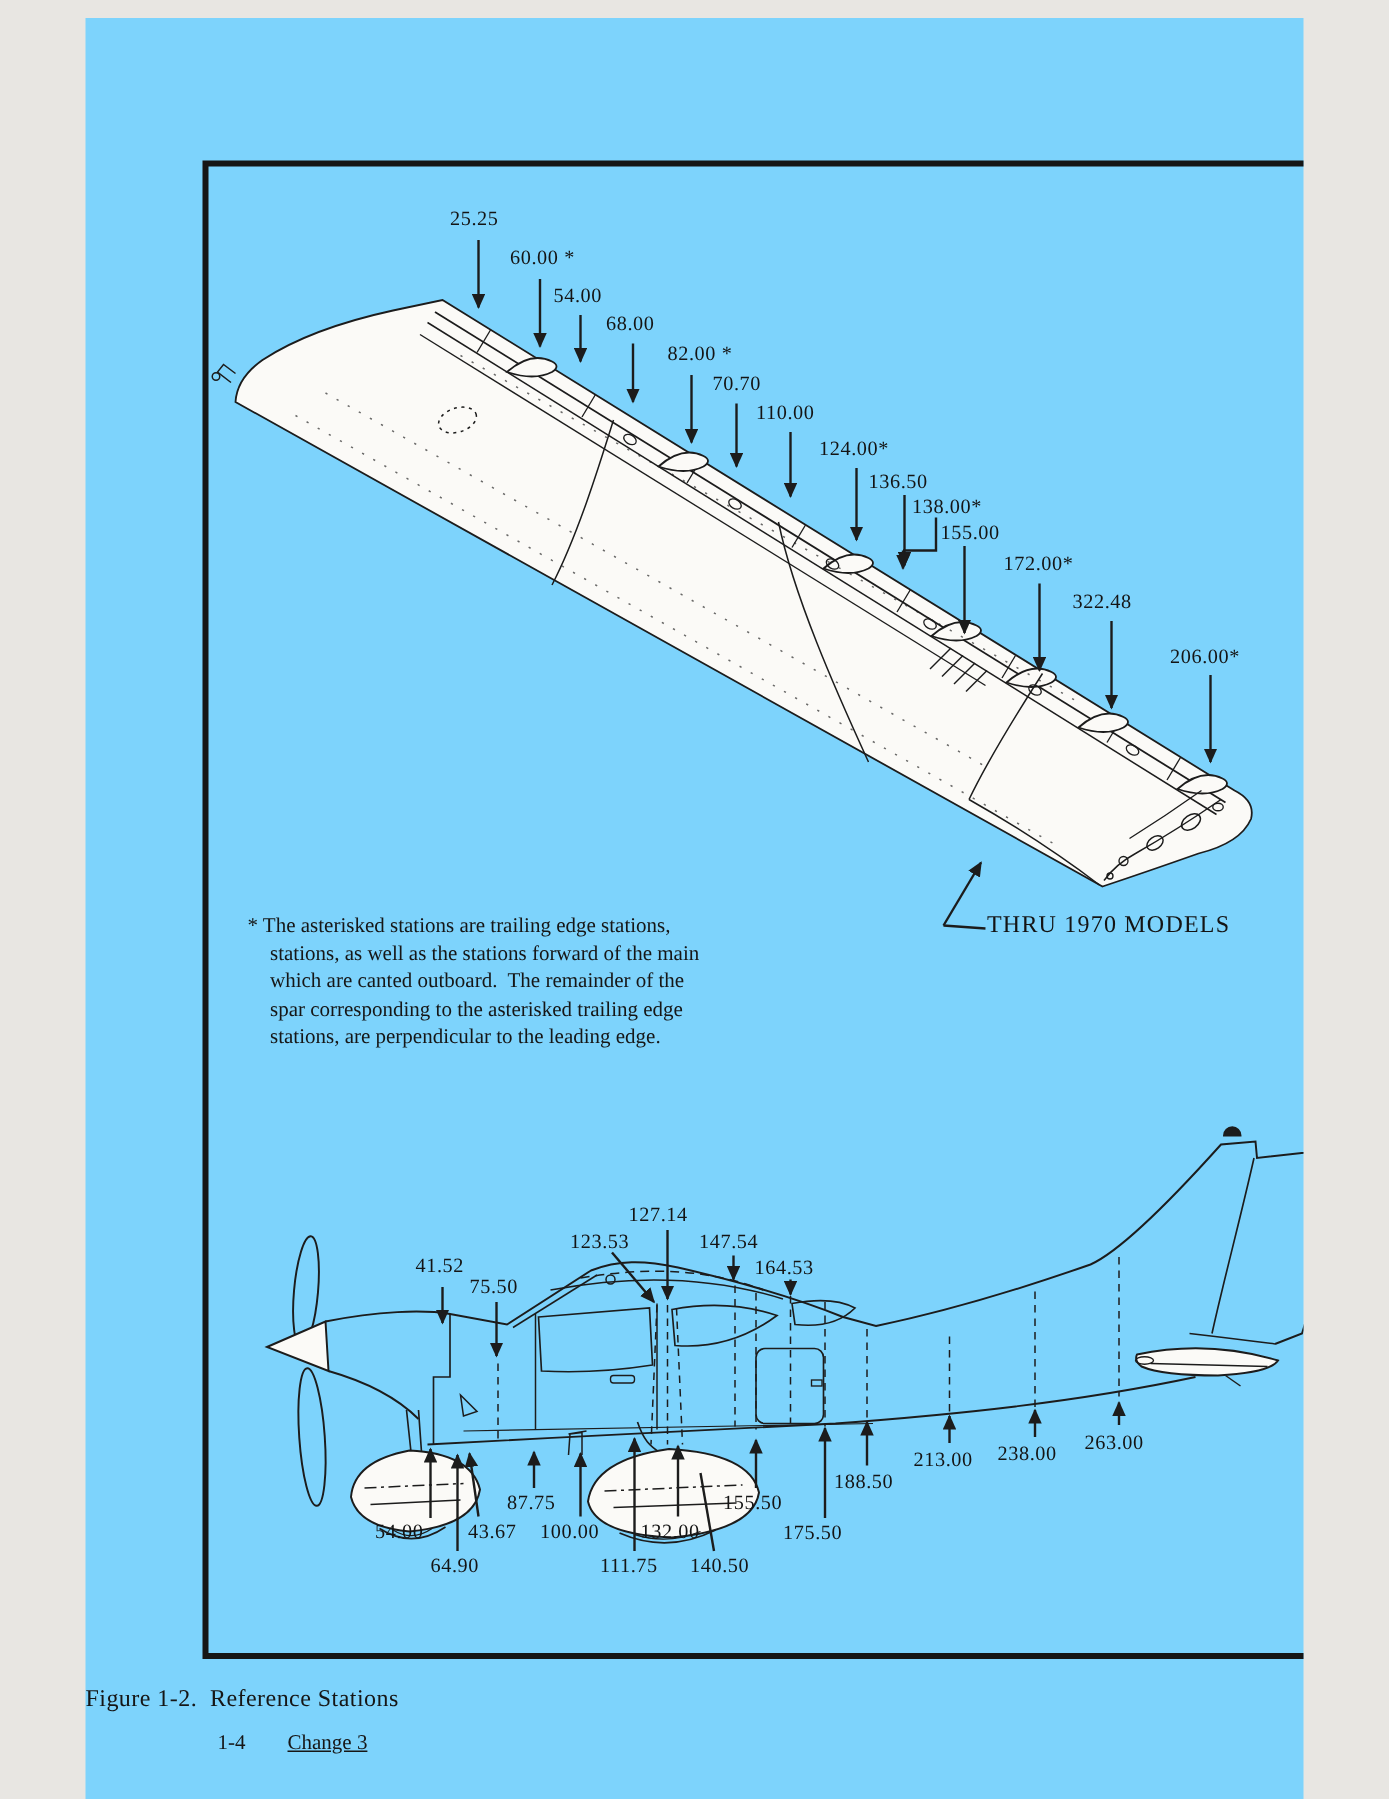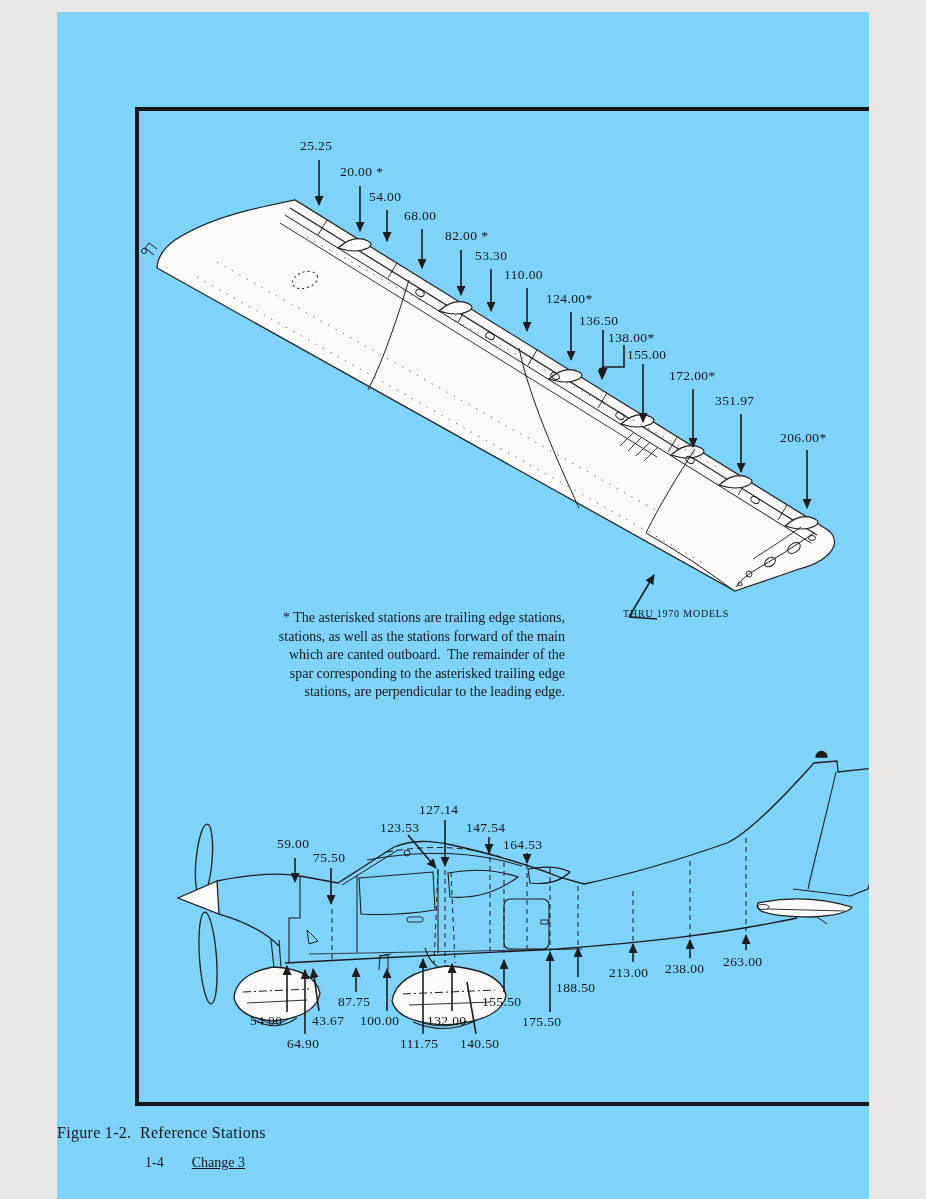--- a/index.html
+++ b/index.html
@@ -10,25 +10,25 @@
   }
   .figure-box{
     position:absolute;left:78px;top:95px;width:770px;height:991px;
     border:4px solid #161616;background:transparent;
   }
   svg.draw{position:absolute;left:0;top:0;pointer-events:none;}
   .lbl{
     position:absolute;font-size:13.5px;letter-spacing:.4px;white-space:pre;
     color:#141414;
   }
-  .note{position:absolute;left:108px;top:597px;width:400px;text-align:right;}
+  .note{position:absolute;left:108px;top:597px;width:400px;}
   .note-line{font-size:14px;line-height:18.6px;white-space:pre;color:#161616;}
   .note-line.indent{padding-left:15px;}
   .thru-label{
-    position:absolute;left:566px;top:596px;font-size:10px;letter-spacing:.8px;
+    position:absolute;left:601px;top:596px;font-size:16px;letter-spacing:.8px;
     color:#141414;white-space:pre;
   }
   .caption{
     position:absolute;left:0;top:1112px;width:926px;text-align:left;
     font-size:16px;letter-spacing:.3px;white-space:pre;color:#161616;
   }
   .footer{position:absolute;left:88px;top:1143px;font-size:14px;color:#161616;}
   .footer .chg{margin-left:28px;text-decoration:underline;}
 </style>
 </head>
@@ -241,45 +241,45 @@
       <path d="M 447,980 L 447,948" marker-end="url(#ah)"></path>
       <path d="M 493,1000 L 493,940" marker-end="url(#ah)"></path>
       <path d="M 521,965 L 521,936" marker-end="url(#ah)"></path>
       <path d="M 576,950 L 576,932" marker-end="url(#ah)"></path>
       <path d="M 633,946 L 633,928" marker-end="url(#ah)"></path>
       <path d="M 689,938 L 689,923" marker-end="url(#ah)"></path>
     </g>
   </svg>
 
   <div class="lbl" style="left:243px;top:126px">25.25</div>
-  <div class="lbl" style="left:283px;top:152px">20.00 *</div>
+  <div class="lbl" style="left:283px;top:152px">60.00 *</div>
   <div class="lbl" style="left:312px;top:177px">54.00</div>
   <div class="lbl" style="left:347px;top:196px">68.00</div>
   <div class="lbl" style="left:388px;top:216px">82.00 *</div>
-  <div class="lbl" style="left:418px;top:236px">53.30</div>
+  <div class="lbl" style="left:418px;top:236px">70.70</div>
   <div class="lbl" style="left:447px;top:255px">110.00</div>
   <div class="lbl" style="left:489px;top:279px">124.00*</div>
   <div class="lbl" style="left:522px;top:301px">136.50</div>
   <div class="lbl" style="left:551px;top:318px">138.00*</div>
   <div class="lbl" style="left:570px;top:335px">155.00</div>
   <div class="lbl" style="left:612px;top:356px">172.00*</div>
-  <div class="lbl" style="left:658px;top:381px">351.97</div>
+  <div class="lbl" style="left:658px;top:381px">322.48</div>
   <div class="lbl" style="left:723px;top:418px">206.00*</div>
 
   <div class="note">
     <div class="note-line">* The asterisked stations are trailing edge stations,</div>
     <div class="note-line indent">stations, as well as the stations forward of the main</div>
     <div class="note-line indent">which are canted outboard.  The remainder of the</div>
     <div class="note-line indent">spar corresponding to the asterisked trailing edge</div>
     <div class="note-line indent">stations, are perpendicular to the leading edge.</div>
   </div>
 
   <div class="thru-label">THRU 1970 MODELS</div>
 
-  <div class="lbl" style="left:220px;top:824px">59.00</div>
+  <div class="lbl" style="left:220px;top:824px">41.52</div>
   <div class="lbl" style="left:256px;top:838px">75.50</div>
   <div class="lbl" style="left:323px;top:808px">123.53</div>
   <div class="lbl" style="left:362px;top:790px">127.14</div>
   <div class="lbl" style="left:409px;top:808px">147.54</div>
   <div class="lbl" style="left:446px;top:825px">164.53</div>
 
   <div class="lbl" style="left:193px;top:1001px">54.00</div>
   <div class="lbl" style="left:230px;top:1024px">64.90</div>
   <div class="lbl" style="left:255px;top:1001px">43.67</div>
   <div class="lbl" style="left:281px;top:982px">87.75</div>

